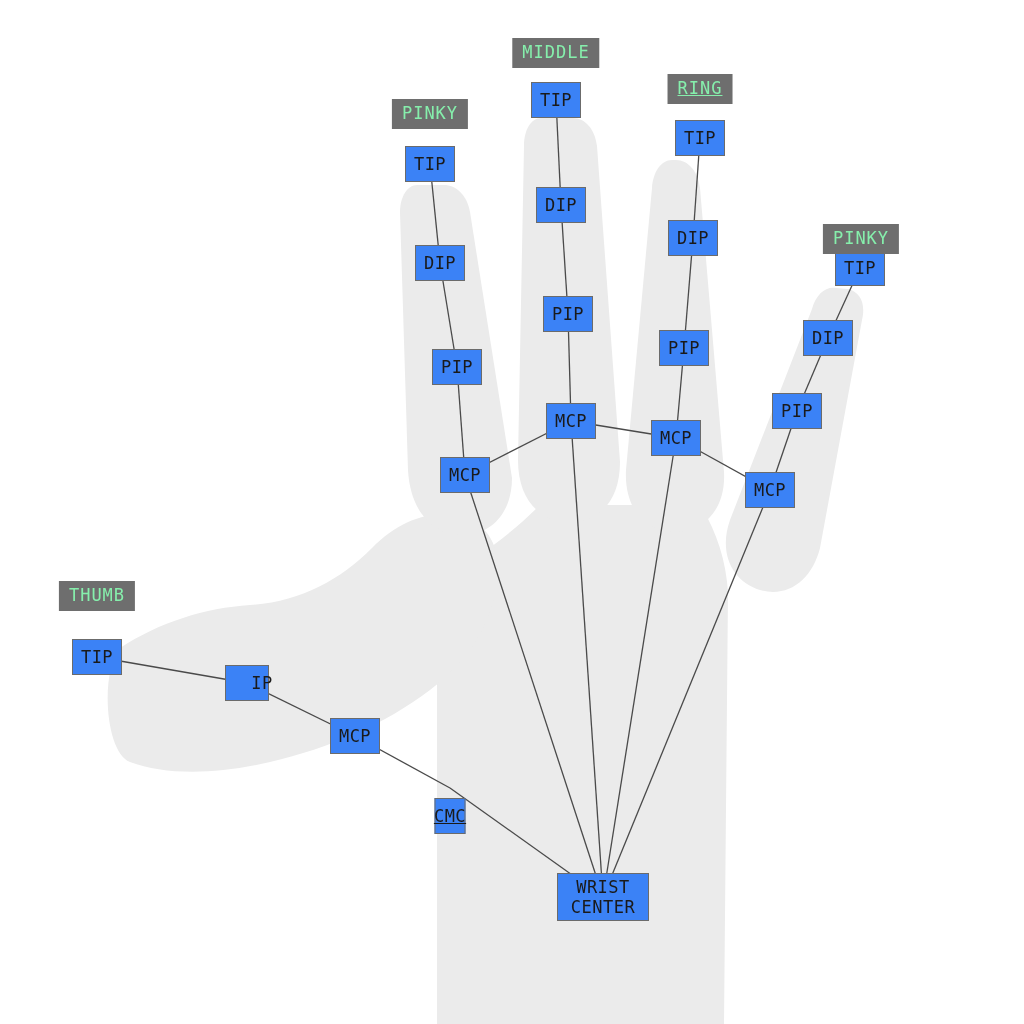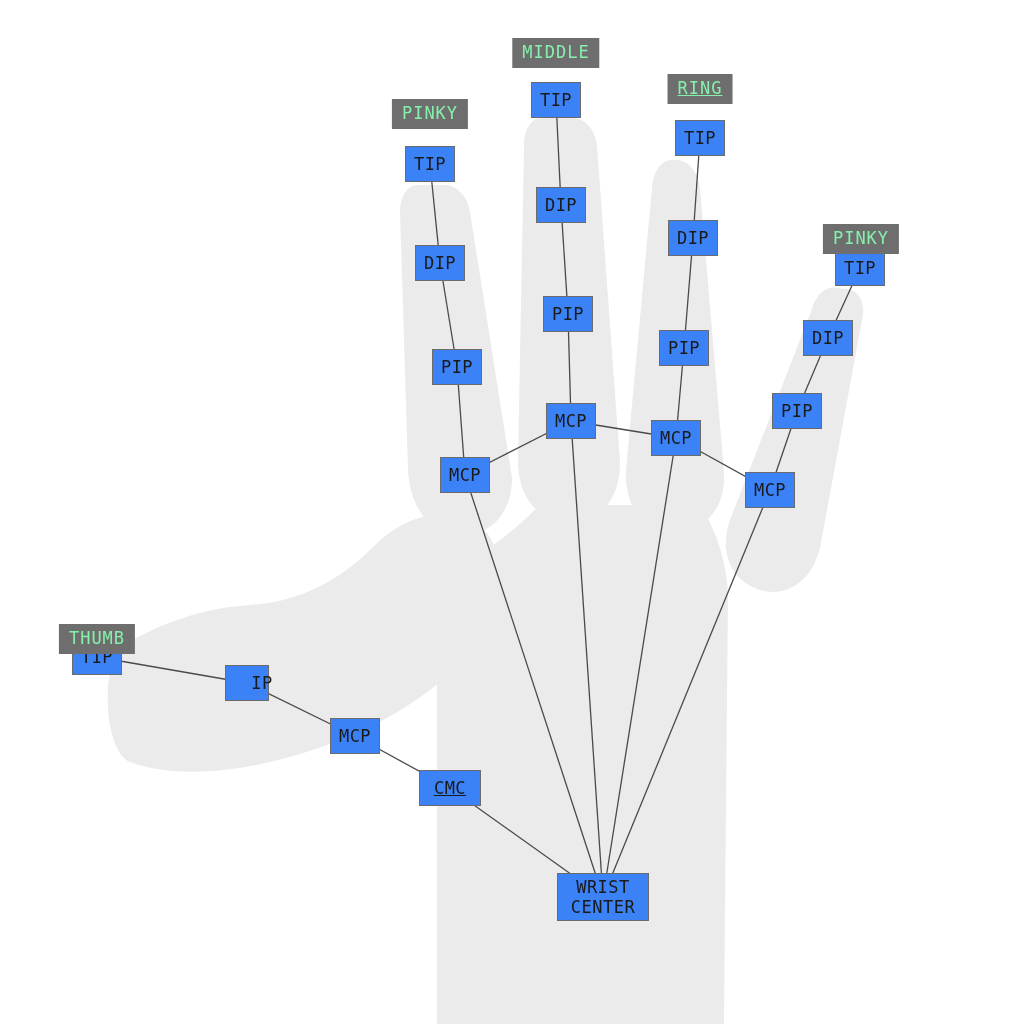--- a/index.html
+++ b/index.html
@@ -98,21 +98,21 @@
         <line x1="828" y1="338" x2="860" y2="268" stroke="#4a4a4a" stroke-width="1.3"></line>
         <line x1="465" y1="475" x2="571" y2="421" stroke="#4a4a4a" stroke-width="1.3"></line>
         <line x1="571" y1="421" x2="676" y2="438" stroke="#4a4a4a" stroke-width="1.3"></line>
         <line x1="676" y1="438" x2="770" y2="490" stroke="#4a4a4a" stroke-width="1.3"></line>
       </g>
   </svg>
 
   <div id="node-layer">
       <div class="node wrist" style="left: 603px; top: 897px; width: 92px; height: 48px;">WRIST
 CENTER</div>
-      <div class="node" style="left: 450px; top: 788px; width: 62px; height: 36px; text-decoration: underline;">CMC</div>
+      <div class="node" style="left: 450px; top: 816px; width: 31px; height: 36px; text-decoration: underline;">CMC</div>
       <div class="node" style="left: 355px; top: 736px; width: 50px; height: 36px;">MCP</div>
       <div class="node" style="left: 247px; top: 683px; width: 44px; height: 36px; padding-left: 30px;">IP</div>
       <div class="node" style="left: 97px; top: 657px; width: 50px; height: 36px;">TIP</div>
       <div class="node" style="left: 465px; top: 475px; width: 50px; height: 36px;">MCP</div>
       <div class="node" style="left: 457px; top: 367px; width: 50px; height: 36px;">PIP</div>
       <div class="node" style="left: 440px; top: 263px; width: 50px; height: 36px;">DIP</div>
       <div class="node" style="left: 430px; top: 164px; width: 50px; height: 36px;">TIP</div>
       <div class="node" style="left: 571px; top: 421px; width: 50px; height: 36px;">MCP</div>
       <div class="node" style="left: 568px; top: 314px; width: 50px; height: 36px;">PIP</div>
       <div class="node" style="left: 561px; top: 205px; width: 50px; height: 36px;">DIP</div>
@@ -120,20 +120,20 @@
       <div class="node" style="left: 676px; top: 438px; width: 50px; height: 36px;">MCP</div>
       <div class="node" style="left: 684px; top: 348px; width: 50px; height: 36px;">PIP</div>
       <div class="node" style="left: 693px; top: 238px; width: 50px; height: 36px;">DIP</div>
       <div class="node" style="left: 700px; top: 138px; width: 50px; height: 36px;">TIP</div>
       <div class="node" style="left: 770px; top: 490px; width: 50px; height: 36px;">MCP</div>
       <div class="node" style="left: 797px; top: 411px; width: 50px; height: 36px;">PIP</div>
       <div class="node" style="left: 828px; top: 338px; width: 50px; height: 36px;">DIP</div>
       <div class="node" style="left: 860px; top: 268px; width: 50px; height: 36px;">TIP</div>
     </div>
   <div id="tag-layer">
-      <div class="grouptag" style="left: 97px; top: 639px;">THUMB</div>
+      <div class="grouptag" style="left: 97px; top: 596px;">THUMB</div>
       <div class="grouptag" style="left: 430px; top: 114px;">PINKY</div>
       <div class="grouptag" style="left: 556px; top: 53px;">MIDDLE</div>
       <div class="grouptag" style="left: 700px; top: 89px; text-decoration: underline;">RING</div>
       <div class="grouptag" style="left: 861px; top: 239px; text-align: center;">PINKY</div>
     </div>
 
 </div>
 
 </body></html>

